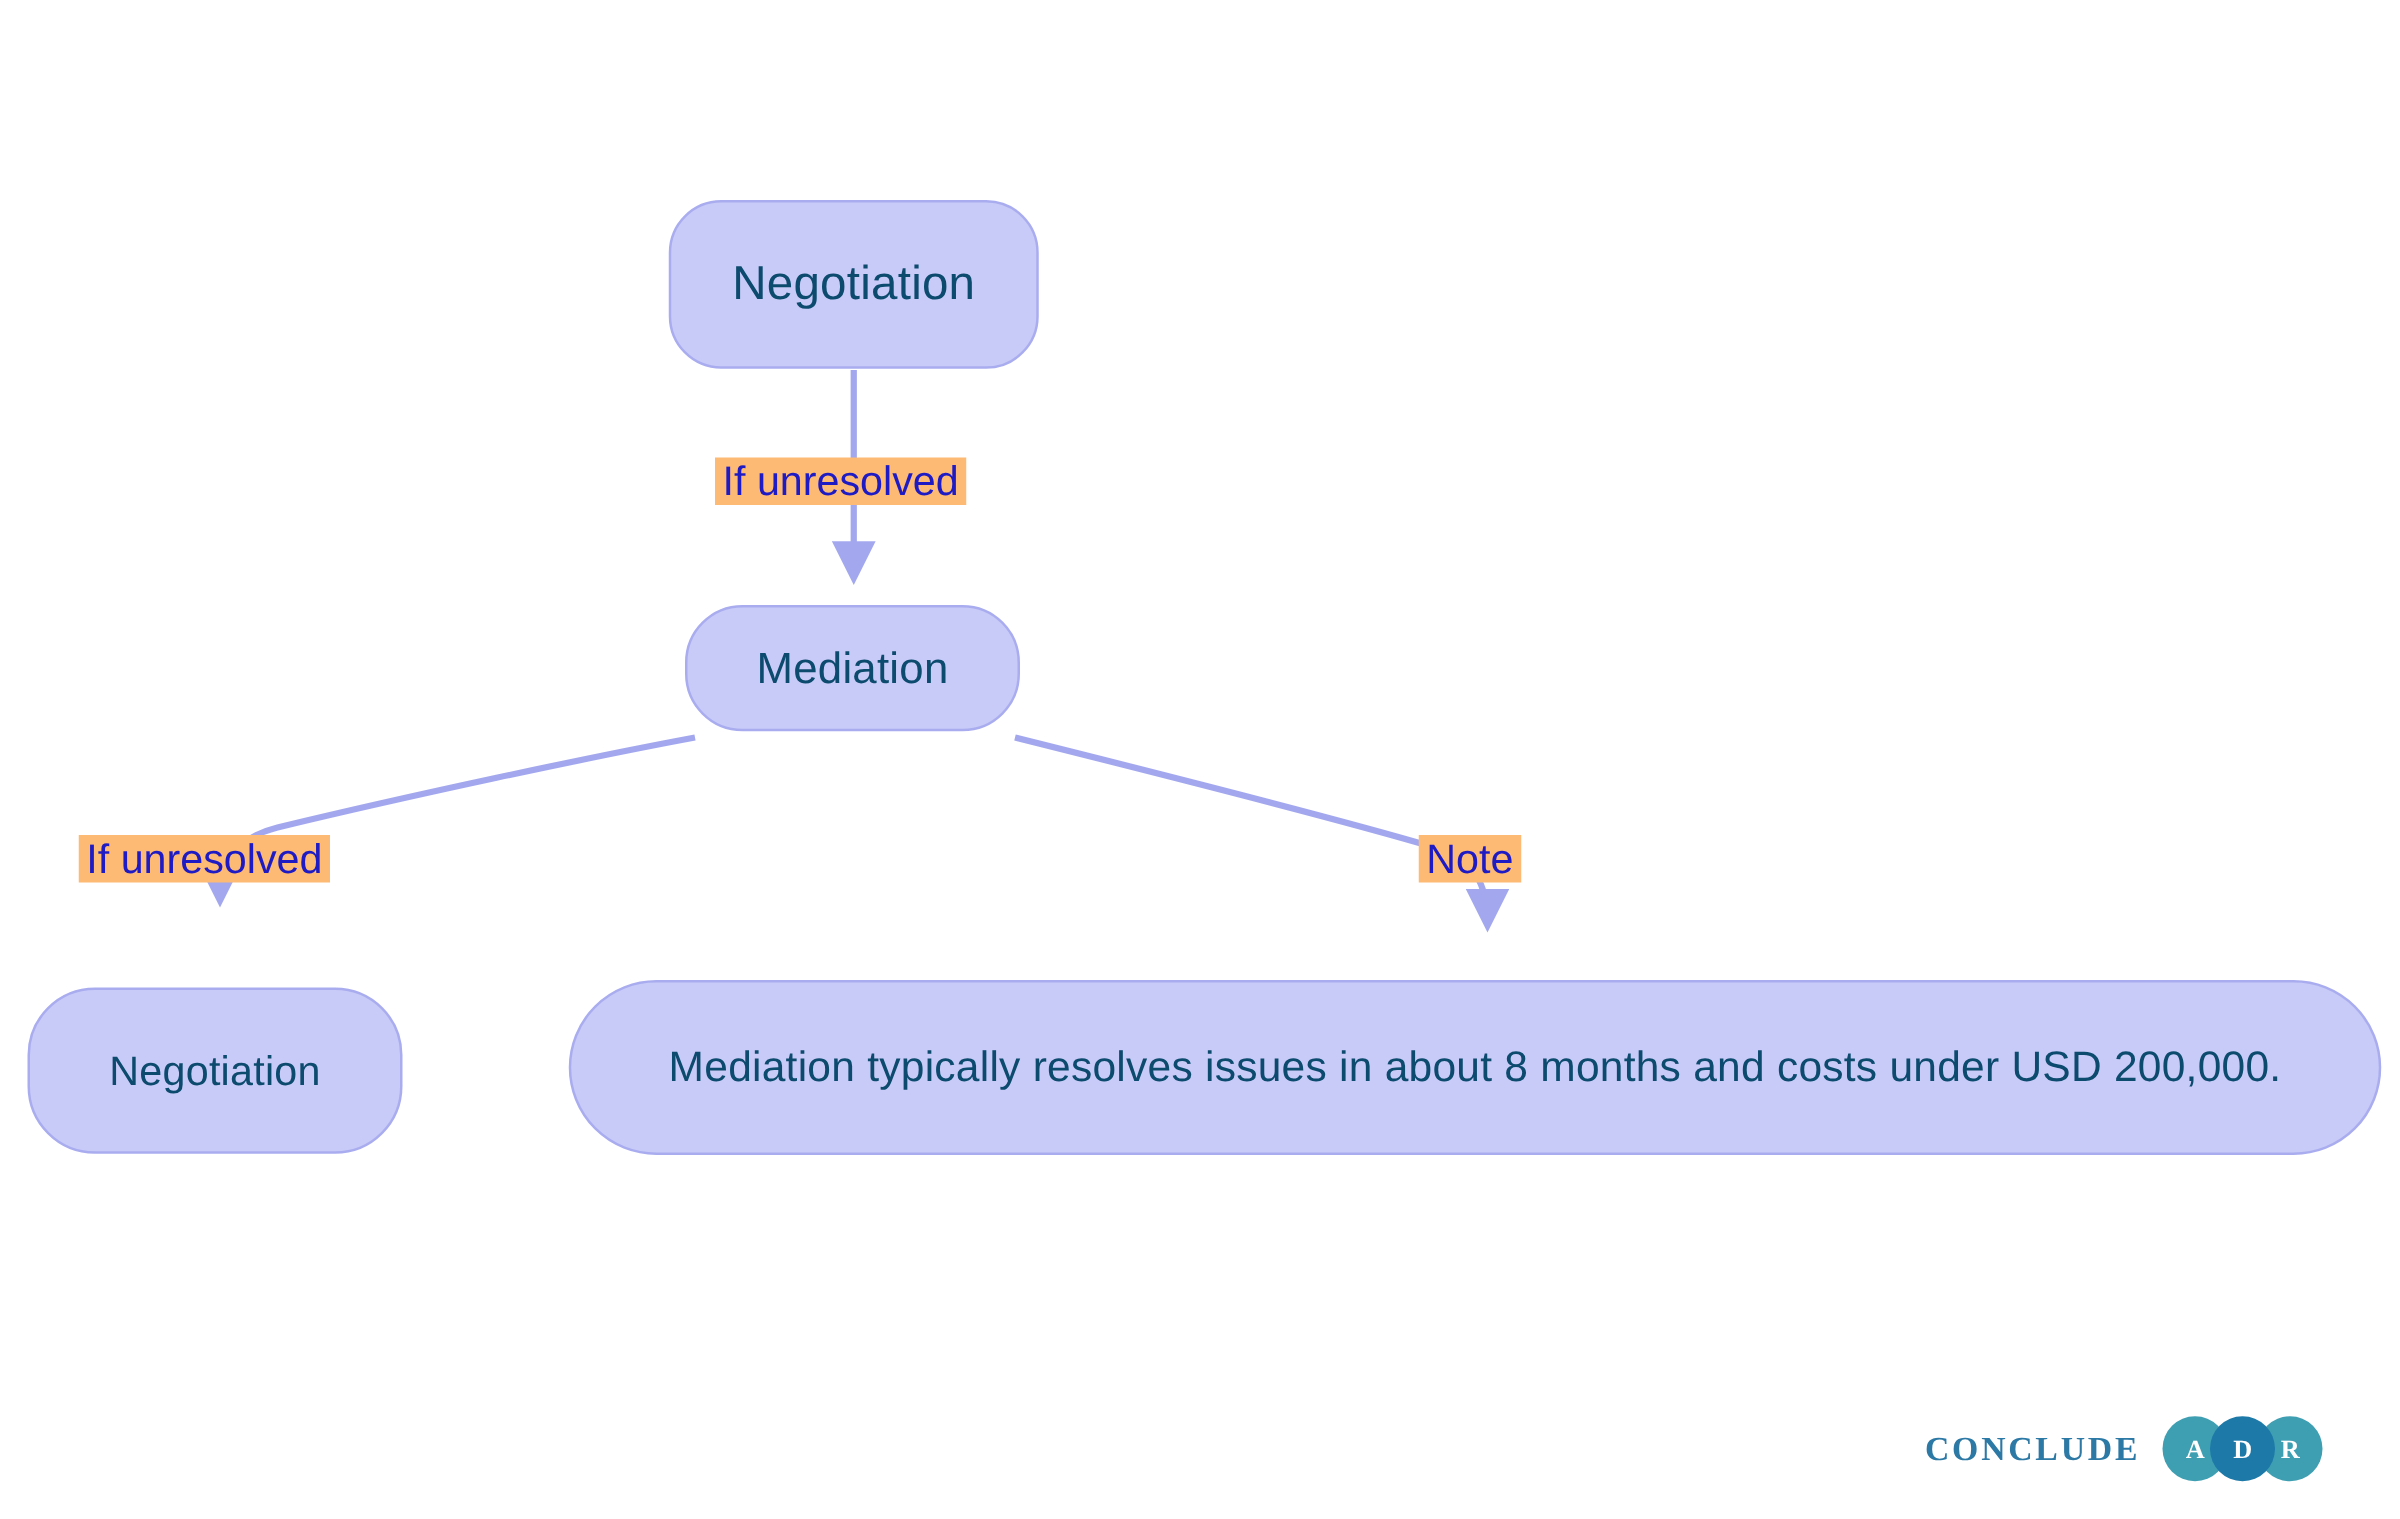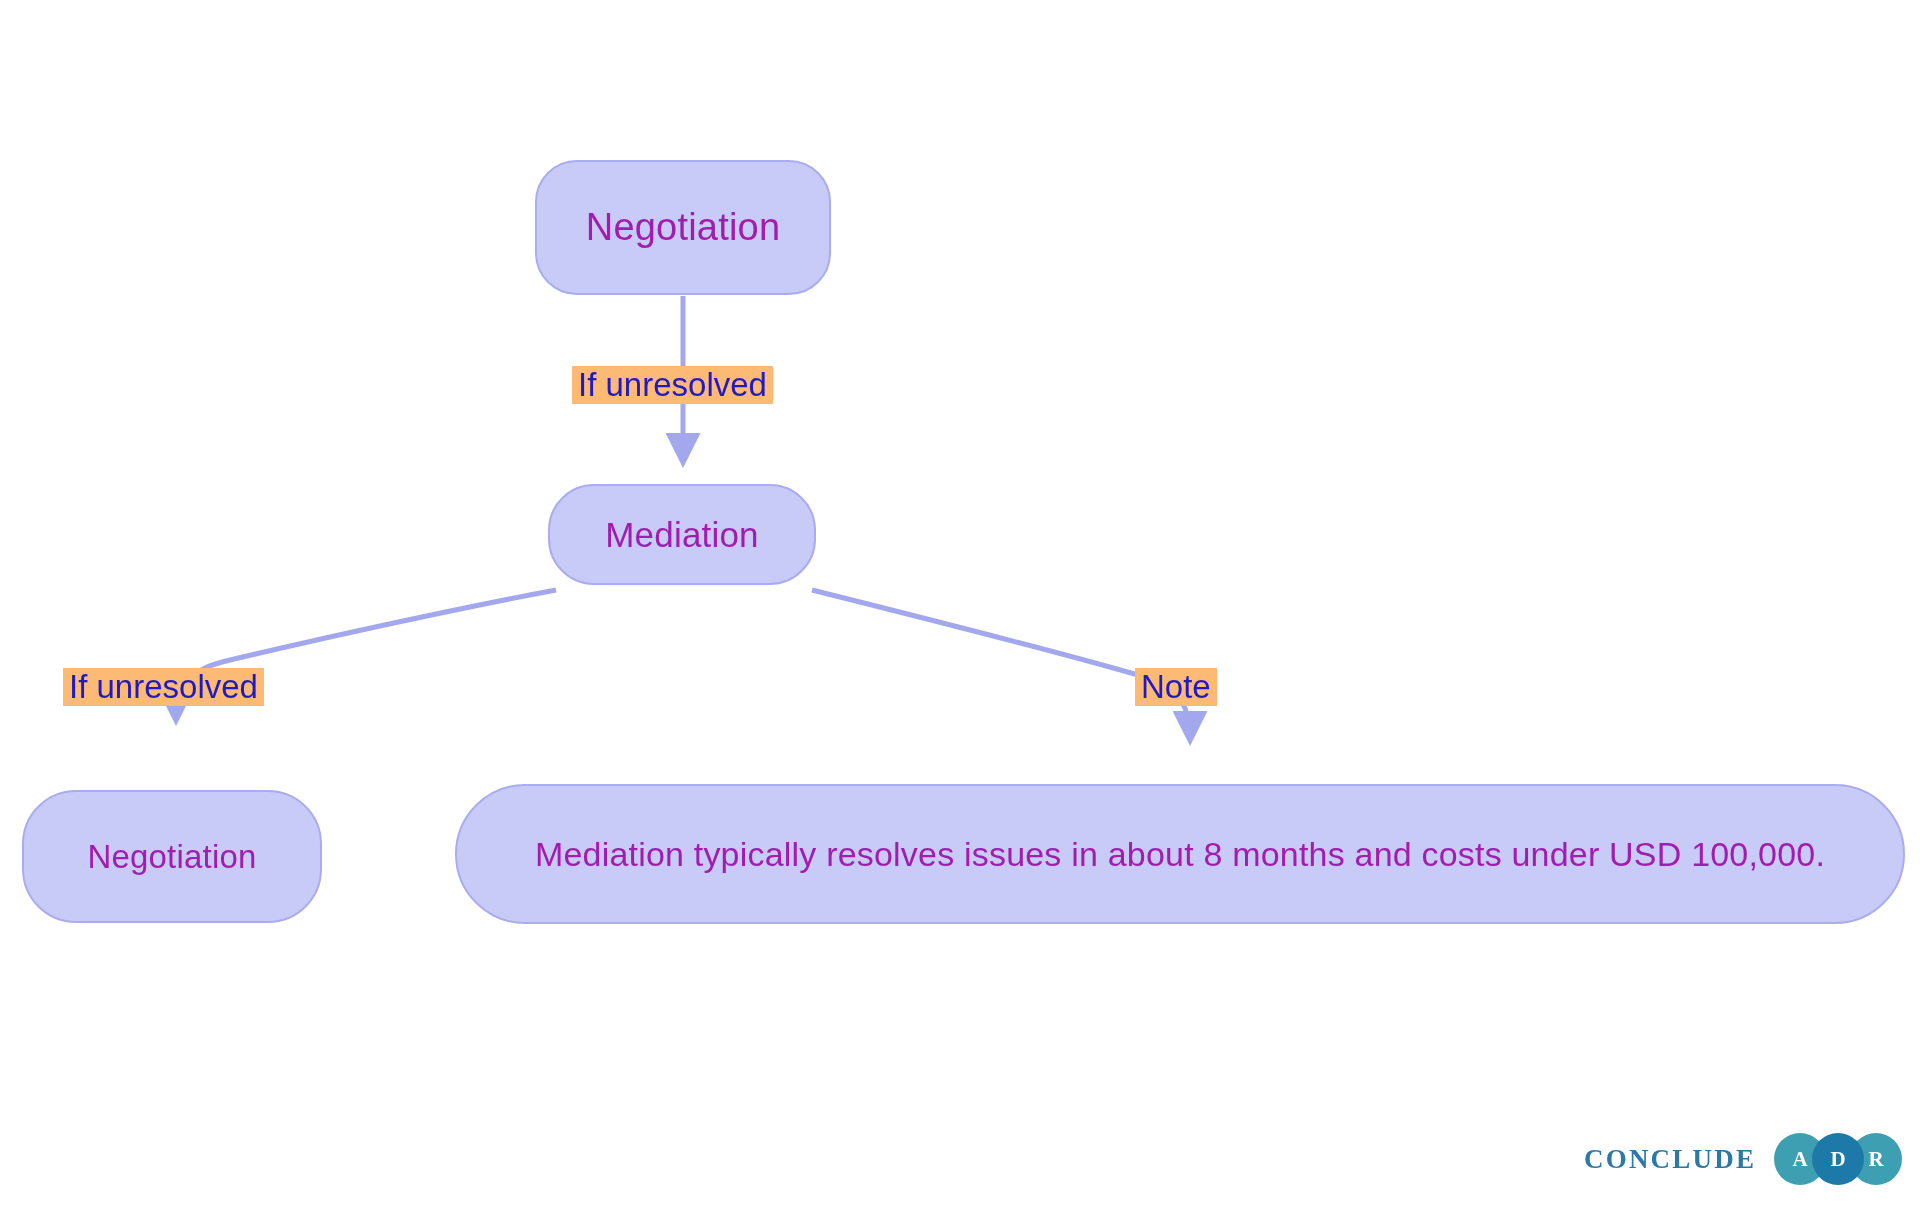--- a/index.html
+++ b/index.html
@@ -25,21 +25,21 @@
 
   
   .node {
     position: absolute;
     box-sizing: border-box;
     background: #c8cbf7;
     border: 2px solid #a9adef;
     display: flex;
     align-items: center;
     justify-content: center;
-    color: #a21caf;
+    color: #0c4a6e;
     letter-spacing: 0.2px;
     white-space: nowrap;
   }
 
   .node-negotiation {
     left: 535px;
     top: 160px;
     width: 296px;
     height: 135px;
     border-radius: 42px;
@@ -95,21 +95,21 @@
   }
 
   .edge-label-note {
     left: 1135px;
     top: 668px;
   }
 
   
   #brand-logo {
     position: absolute;
-    left: 1584px;
+    left: 1540px;
     top: 1131px;
     display: flex;
     align-items: center;
     height: 56px;
     text-align: right;
   }
   .logo-wordmark {
     font-family: "Liberation Serif", "DejaVu Serif", serif;
     font-weight: bold;
     font-size: 27px;
@@ -156,21 +156,21 @@
 
   <path d="M 812,590 C 900,612 1060,652 1148,678 C 1180,688 1190,708 1190,738" fill="none" stroke="#a3a8ee" stroke-width="5" marker-end="url(#arrowhead)"></path>
 </svg>
 
 <div class="node node-negotiation">Negotiation</div>
 
 <div class="node node-mediation">Mediation</div>
 
 <div class="node node-adjudication">Negotiation</div>
 
-<div class="node node-note">Mediation typically resolves issues in about 8 months and costs under USD 100,000.</div>
+<div class="node node-note">Mediation typically resolves issues in about 8 months and costs under USD 200,000.</div>
 
 <div class="edge-label edge-label-unresolved-1">If unresolved</div>
 
 <div class="edge-label edge-label-unresolved-2">If unresolved</div>
 
 <div class="edge-label edge-label-note">Note</div>
 
 <div id="brand-logo">
   <span class="logo-wordmark">CONCLUDE</span>
   <span class="logo-circles">

